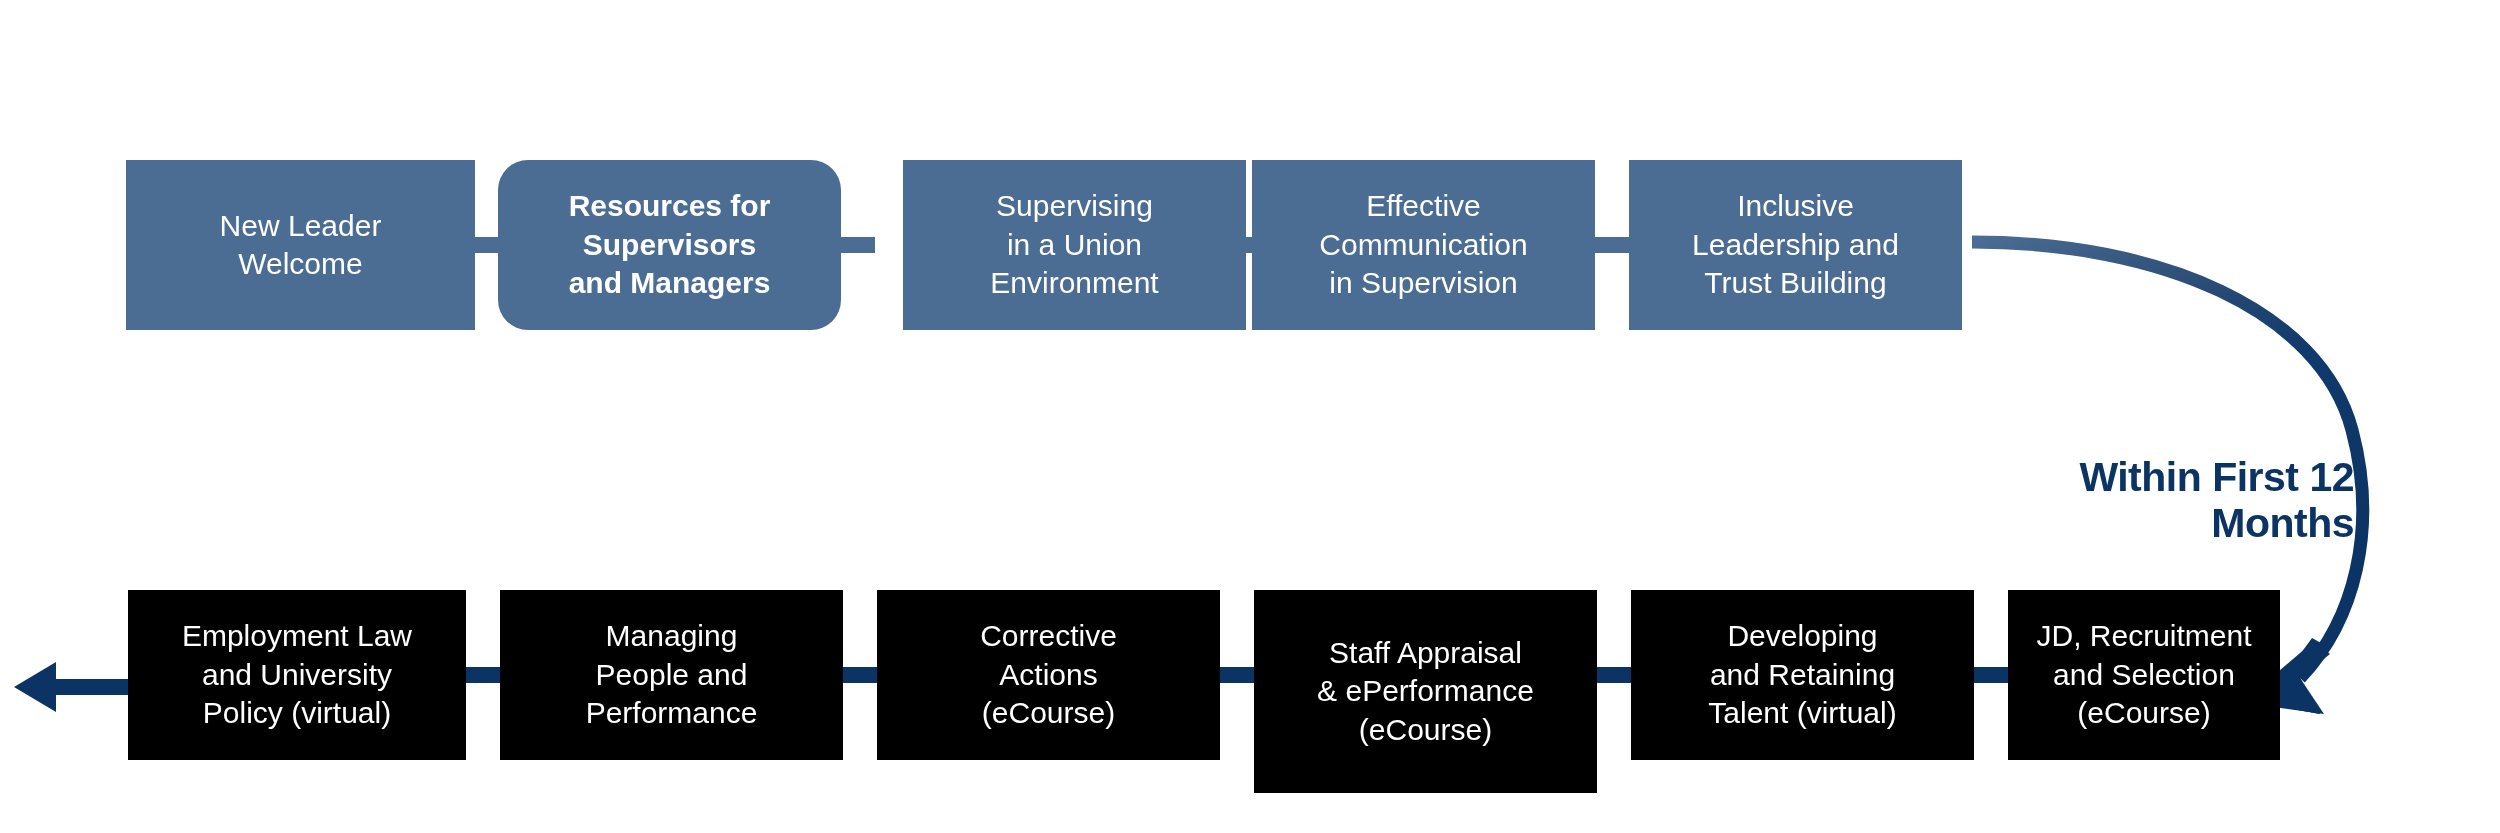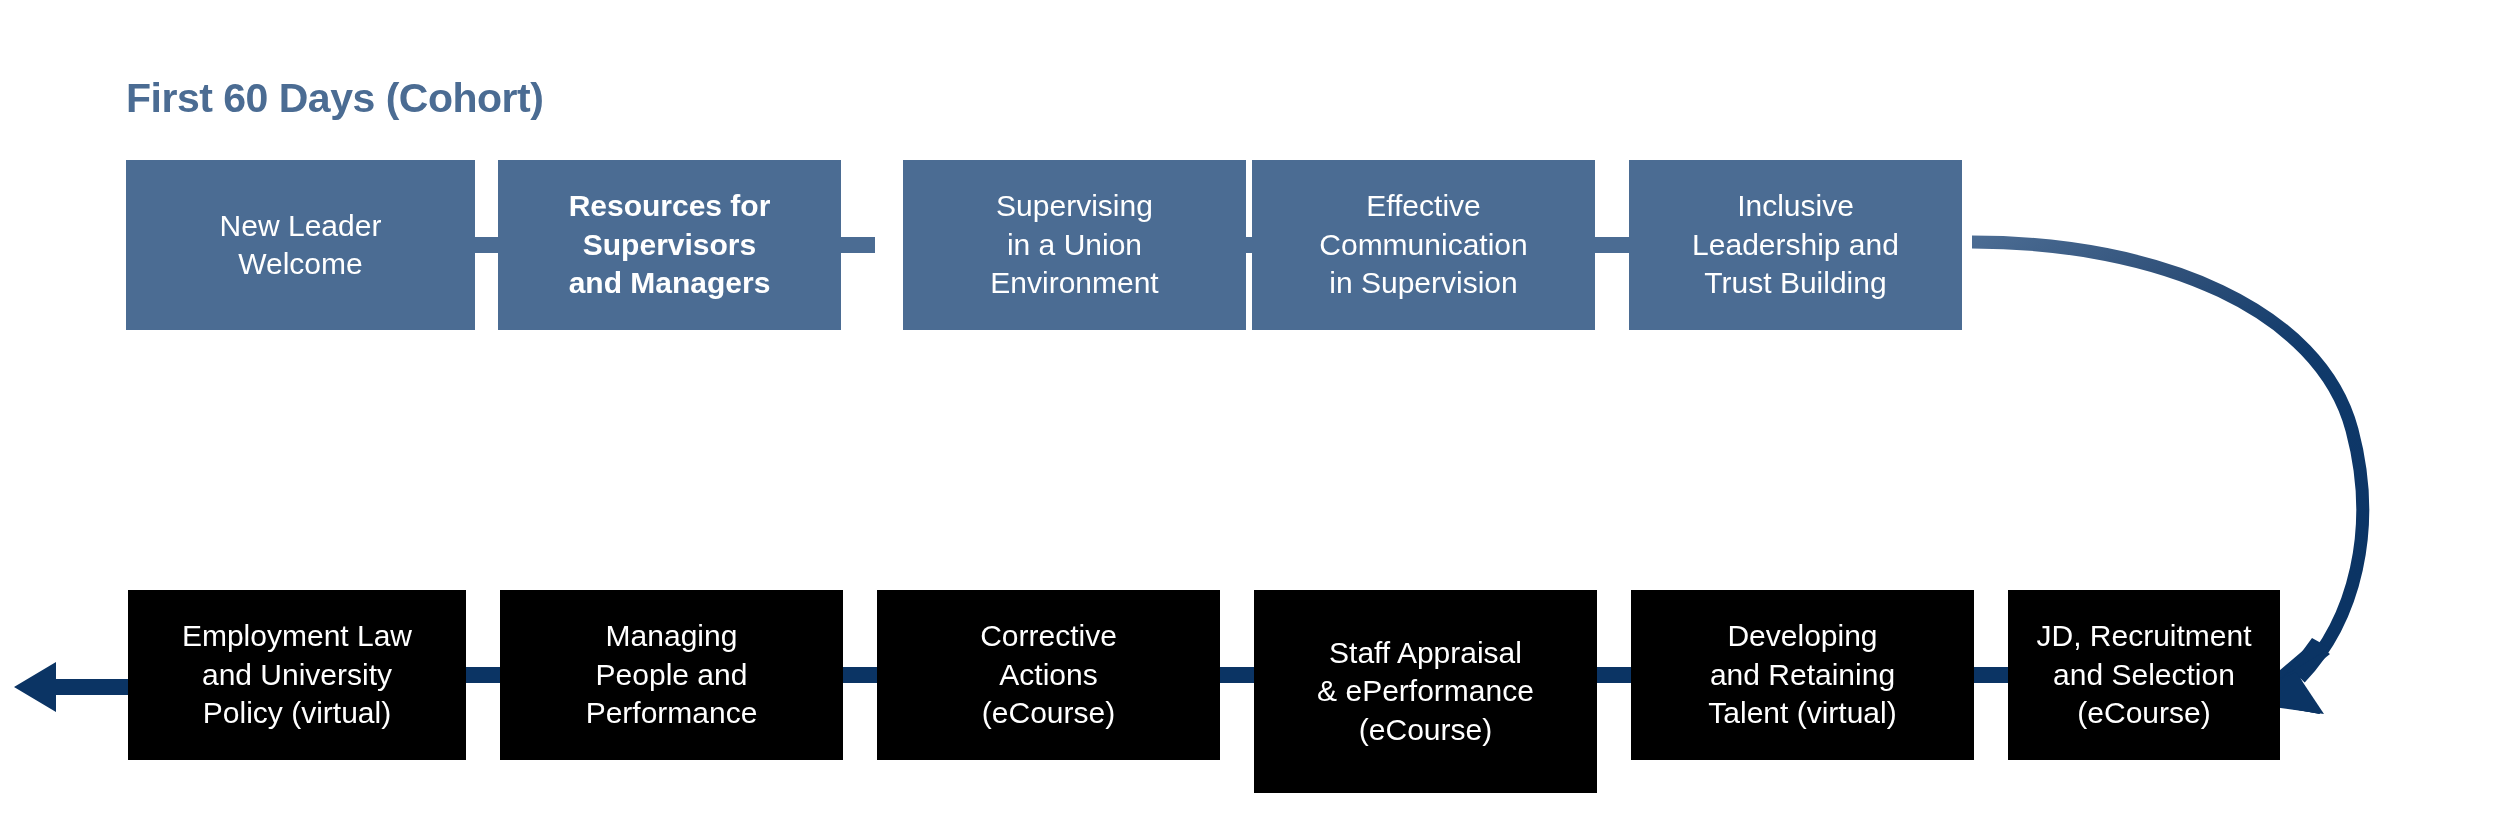--- a/index.html
+++ b/index.html
@@ -80,31 +80,30 @@
     width: 600px;
     height: 560px;
     pointer-events: none;
   }
 </style>
 </head>
 <body>
 
 <div id="canvas">
 
-  <div class="section-title" id="title-top">First 60 Days (Cohort)</div>
 
   <div class="row-top">
 
     <div class="box" style="left:126px; top:160px; width:349px; height:170px;">
       <span class="box-label">New Leader
 Welcome</span>
     </div>
     <div class="connector" style="left:464px; top:237px; width:34px;"></div>
 
-    <div class="box bold" style="left:498px; top:160px; width:343px; height:170px;">
+    <div class="box bold" style="left:498px; top:160px; width:343px; height:170px;border-radius:30px;">
       <span class="box-label">Resources for
 Supervisors
 and Managers</span>
     </div>
     <div class="connector" style="left:841px; top:237px; width:34px;"></div>
 
     <div class="box" style="left:875px; top:160px; width:343px; height:170px;margin-left:28px;">
       <span class="box-label">Supervising
 in a Union
 Environment</span>
@@ -135,20 +134,22 @@
         <stop offset="100%" stop-color="#0b3464"></stop>
       </linearGradient>
     </defs>
     <path d="M 72,62 C 260,62 420,130 452,250 C 478,348 455,440 400,498" fill="none" stroke="url(#curveGrad)" stroke-width="13" stroke-linecap="butt"></path>
     <path d="M 400,498 L 430,474 L 413,462 L 345,520 L 420,534 Z" fill="#0b3464"></path>
     <path d="M 345,520 L 420,534 L 400,498 Z" fill="#0b3464"></path>
     <polygon points="338,524 430,468 412,458 352,540" fill="#0b3464"></polygon>
     <polygon points="336,522 424,534 396,492" fill="#0b3464"></polygon>
   </svg>
 
+  <div class="section-title" id="title-bottom">Within First 12
+Months</div>
 
   <div class="row-bottom">
 
     <svg id="left-arrow" width="120" height="60" viewBox="0 0 120 60">
       <polygon points="0,30 42,5 42,22 120,22 120,38 42,38 42,55" fill="#0b3464"></polygon>
     </svg>
 
     <div class="box" style="left:128px; top:590px; width:338px; height:170px;">
       <span class="box-label">Employment Law
 and University

